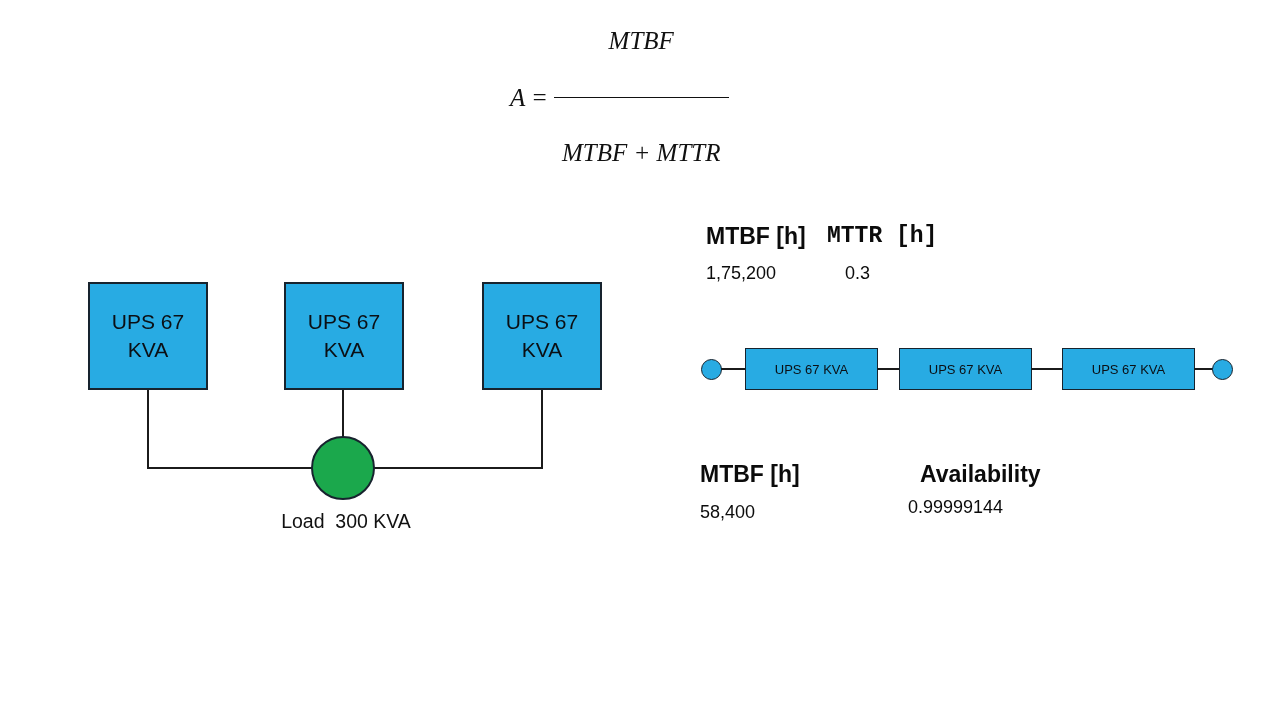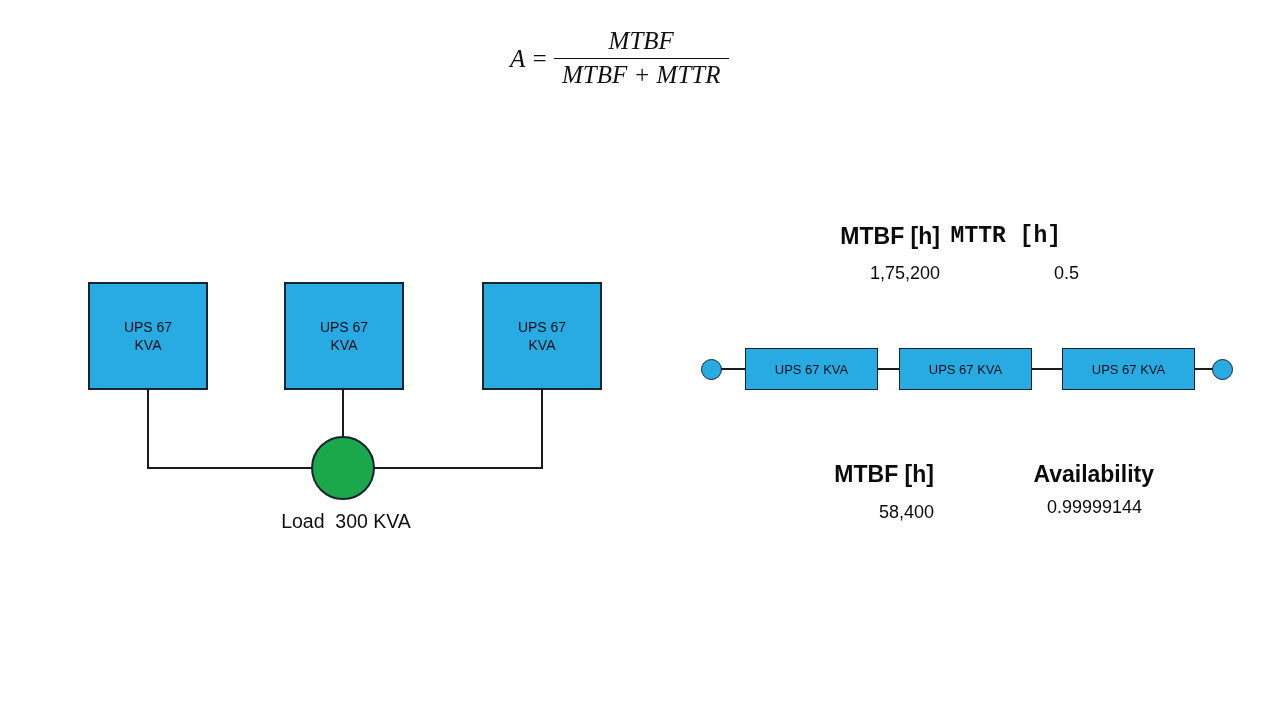--- a/index.html
+++ b/index.html
@@ -32,20 +32,21 @@
   }
   #formula-block .lhs {
     padding-right: 6px;
     line-height: 1;
   }
   #formula-block .fraction {
     display: inline-flex;
     flex-direction: column;
     align-items: center;
     line-height: 1.22;
+    gap: 39px;
   }
   #formula-block .numerator {
     padding: 0 12px 1px 12px;
   }
   #formula-block .fracbar {
     width: 100%;
     height: 1.5px;
     background: #111111;
   }
   #formula-block .denominator {
@@ -70,21 +71,21 @@
     background: #1b1b1b;
   }
   .wire-h { height: 2px; }
   .wire-v { width: 2px; }
 
   
   #left-diagram { position: absolute; left: 0; top: 0; width: 660px; height: 560px; }
   #left-diagram .ups-box {
     width: 120px;
     height: 108px;
-    font-size: 14px;
+    font-size: 21px;
     line-height: 1.32;
   }
   #ups-box-left-1 { left: 88px;  top: 282px; }
   #ups-box-left-2 { left: 284px; top: 282px; }
   #ups-box-left-3 { left: 482px; top: 282px; }
 
   #load-node {
     position: absolute;
     left: 311px;
     top: 436px;
@@ -127,21 +128,21 @@
     background: #28ABE3;
     border: 1.8px solid #17232e;
     box-sizing: border-box;
   }
   #rbd-node-start { left: 701px; }
   #rbd-node-end   { left: 1212px; }
 
   
   .stat-cell {
     position: absolute;
-    text-align: right;
+    text-align: left;
     white-space: nowrap;
     color: #0b0b0b;
   }
   .stat-header { font-weight: bold; font-size: 23px; }
   .stat-value  { font-weight: normal; font-size: 18px; }
 
   #stat-mtbf-in-header   { left: 706px; top: 223px; width: 234px; }
   #stat-mtbf-in-value    { left: 706px; top: 263px; width: 234px; }
   #stat-mttr-header      { left: 827px; top: 223px; width: 234px; font-family: Liberation Mono, monospace; }
   #stat-mttr-value       { left: 845px; top: 263px; width: 234px; }
@@ -216,18 +217,18 @@
   </div>
 
   <div class="wire wire-h" style="left:1194px; top:368px; width:19px;"></div>
 
   <div class="rbd-node" id="rbd-node-end"></div>
 </div>
 
 <div class="stat-cell stat-header" id="stat-mtbf-in-header">MTBF [h]</div>
 <div class="stat-cell stat-value" id="stat-mtbf-in-value">1,75,200</div>
 <div class="stat-cell stat-header" id="stat-mttr-header">MTTR [h]</div>
-<div class="stat-cell stat-value" id="stat-mttr-value">0.5</div>
+<div class="stat-cell stat-value" id="stat-mttr-value">0.3</div>
 
 <div class="stat-cell stat-header" id="stat-mtbf-out-header">MTBF [h]</div>
 <div class="stat-cell stat-value" id="stat-mtbf-out-value">58,400</div>
 <div class="stat-cell stat-header" id="stat-avail-header">Availability</div>
 <div class="stat-cell stat-value" id="stat-avail-value">0.99999144</div>
 
 </body></html>

